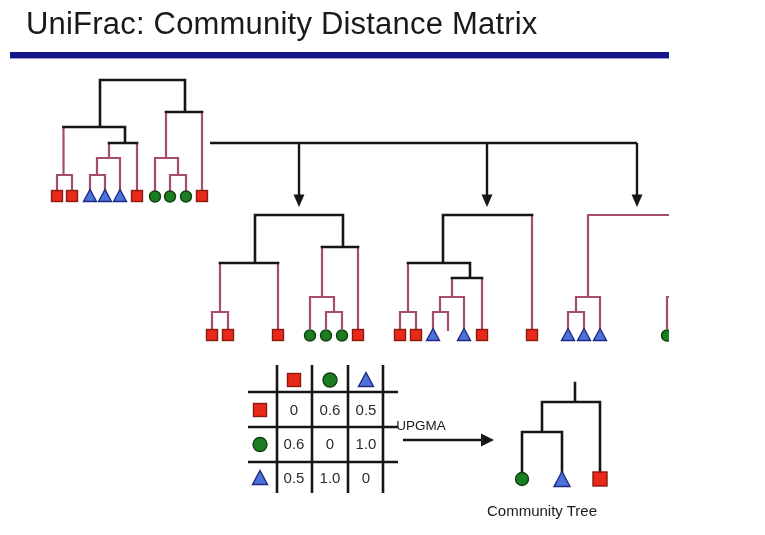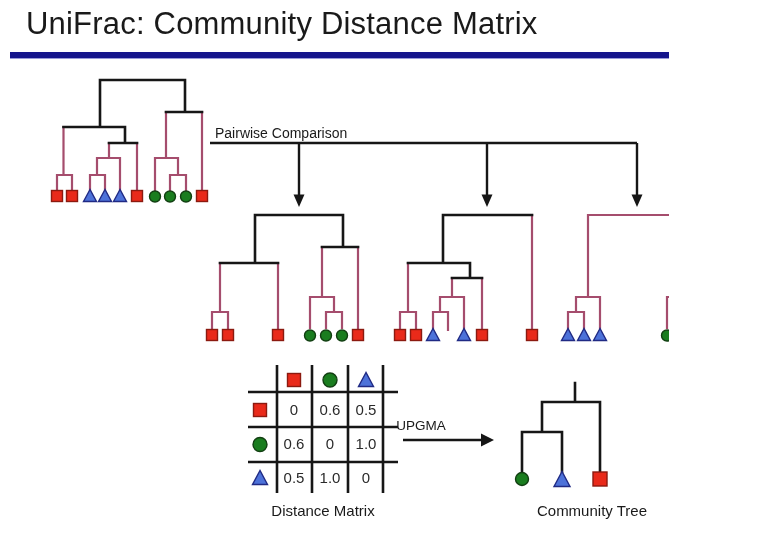--- a/index.html
+++ b/index.html
@@ -14,21 +14,21 @@
   html,body{margin:0;padding:0;background:#ffffff;}
   .slide{position:relative;width:669px;height:535px;background:#ffffff;
          font-family:"Liberation Sans", sans-serif;overflow:hidden;}
   .lbl{position:absolute;color:var(--text-color);white-space:nowrap;}
   .title{left:26px;top:6px;font-size:31px;letter-spacing:0.2px;}
   .divider{position:absolute;left:10px;top:52px;width:747px;height:6px;
            background:var(--divider-blue);border-bottom:1px solid #9a9ad8;}
   .pairwise{left:215px;top:125px;font-size:14px;}
   .upgma{left:381px;top:418px;width:80px;text-align:center;font-size:13.5px;}
   .cap-matrix{left:253px;top:502px;width:140px;text-align:center;font-size:15px;}
-  .cap-community{left:487px;top:502px;width:160px;text-align:right;font-size:15px;}
+  .cap-community{left:487px;top:502px;width:160px;text-align:left;font-size:15px;}
   .mval{position:absolute;width:34px;height:18px;text-align:center;
         font-size:15px;color:#2a2a2a;line-height:18px;}
   svg{position:absolute;left:0;top:0;}
   .k{stroke:var(--branch-black);stroke-width:2.6;fill:none;stroke-linecap:square;}
   .p{stroke:var(--branch-pink);stroke-width:2.2;fill:none;stroke-linecap:square;}
   .arrow{stroke:var(--branch-black);stroke-width:2.4;fill:none;stroke-linecap:butt;}
   .ah{fill:var(--branch-black);stroke:none;}
   .grid{stroke:var(--branch-black);stroke-width:2.6;stroke-linecap:butt;}
   .sym-sq{fill:var(--square-fill);stroke:var(--square-stroke);stroke-width:1.4;}
   .sym-ci{fill:var(--circle-fill);stroke:var(--circle-stroke);stroke-width:1.4;}
@@ -117,23 +117,21 @@
     </g>
 
     <g>
       <path class="k" d="M575,383V402 M542,402H600 M600,402V472 M542,402V432 M522,472V432H562V472"></path>
       <circle class="sym-ci" cx="522" cy="479" r="6.5"></circle>
       <polygon class="sym-tr" points="562,471.5 554,486.5 570,486.5"></polygon>
       <rect class="sym-sq" x="593" y="472" width="14" height="14"></rect>
     </g>
   </svg>
 
-  <div class="lbl pairwise">Pairwise Comparison</div>
   <div class="lbl upgma">UPGMA</div>
-  <div class="lbl cap-matrix">Distance Matrix</div>
   <div class="lbl cap-community">Community Tree</div>
 
   <div class="mval" style="left:277px;top:401px;">0</div>
   <div class="mval" style="left:313px;top:401px;">0.6</div>
   <div class="mval" style="left:349px;top:401px;">0.5</div>
   <div class="mval" style="left:277px;top:435px;">0.6</div>
   <div class="mval" style="left:313px;top:435px;">0</div>
   <div class="mval" style="left:349px;top:435px;">1.0</div>
   <div class="mval" style="left:277px;top:469px;">0.5</div>
   <div class="mval" style="left:313px;top:469px;">1.0</div>

